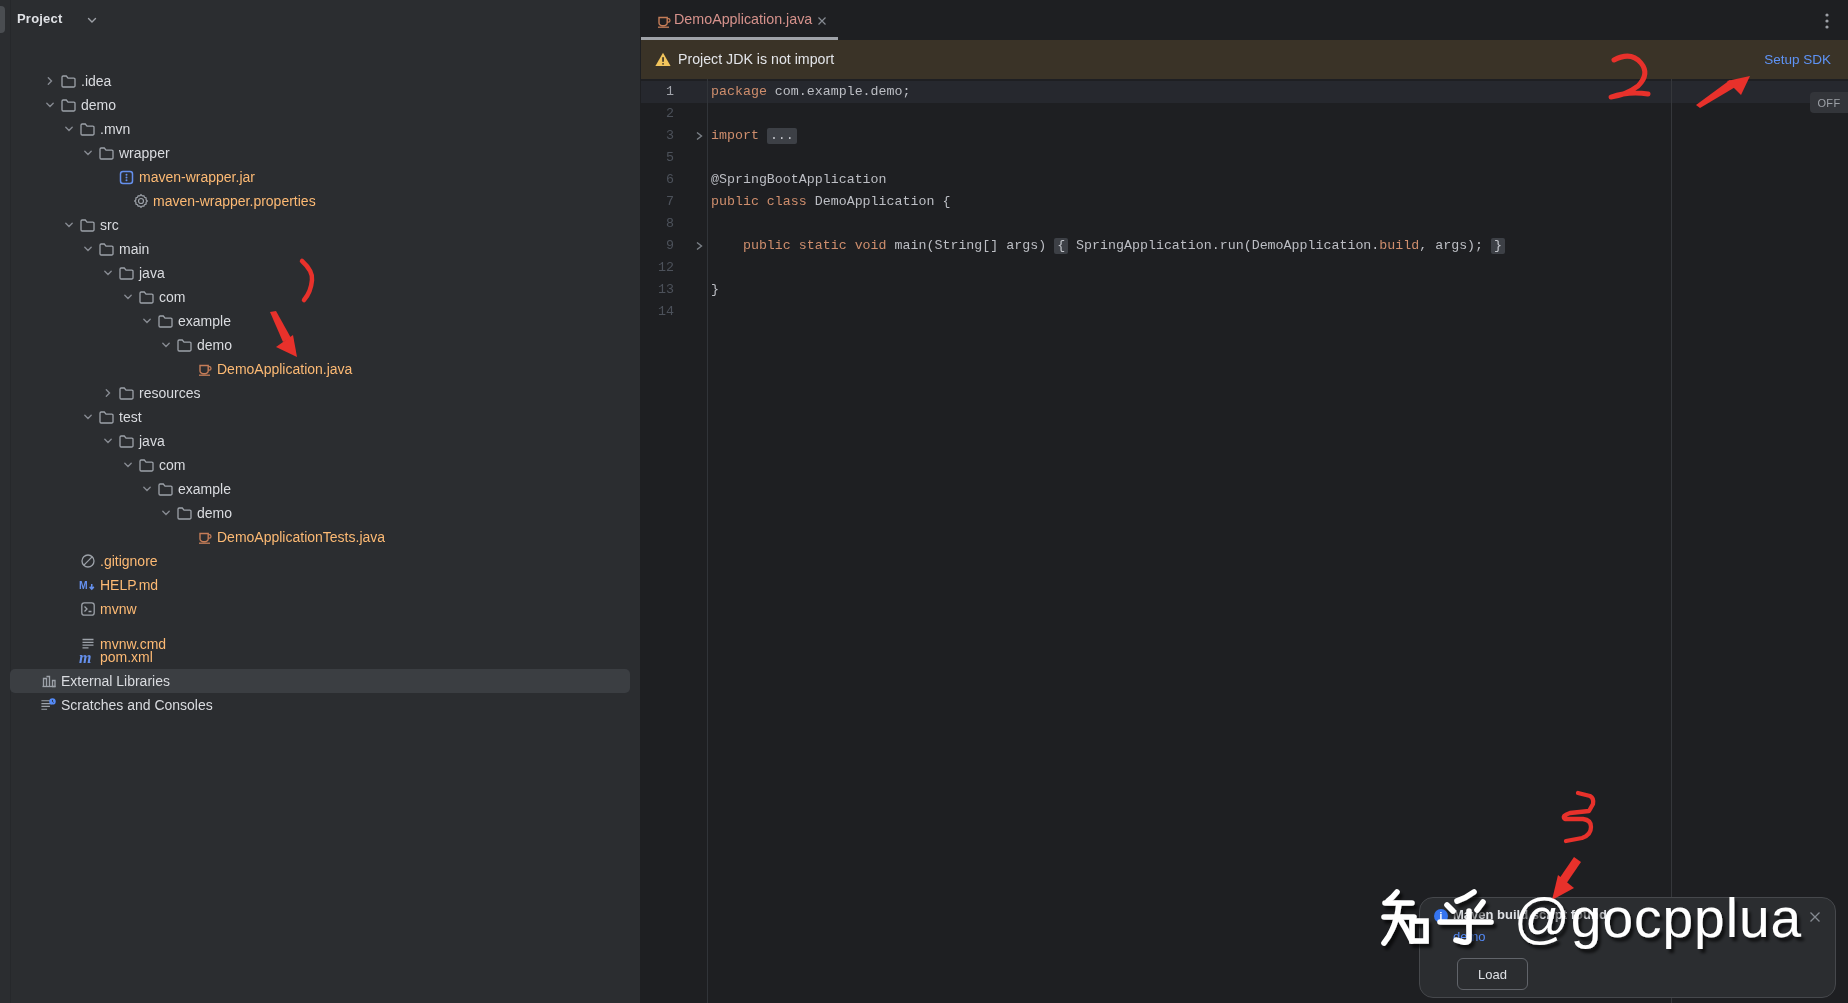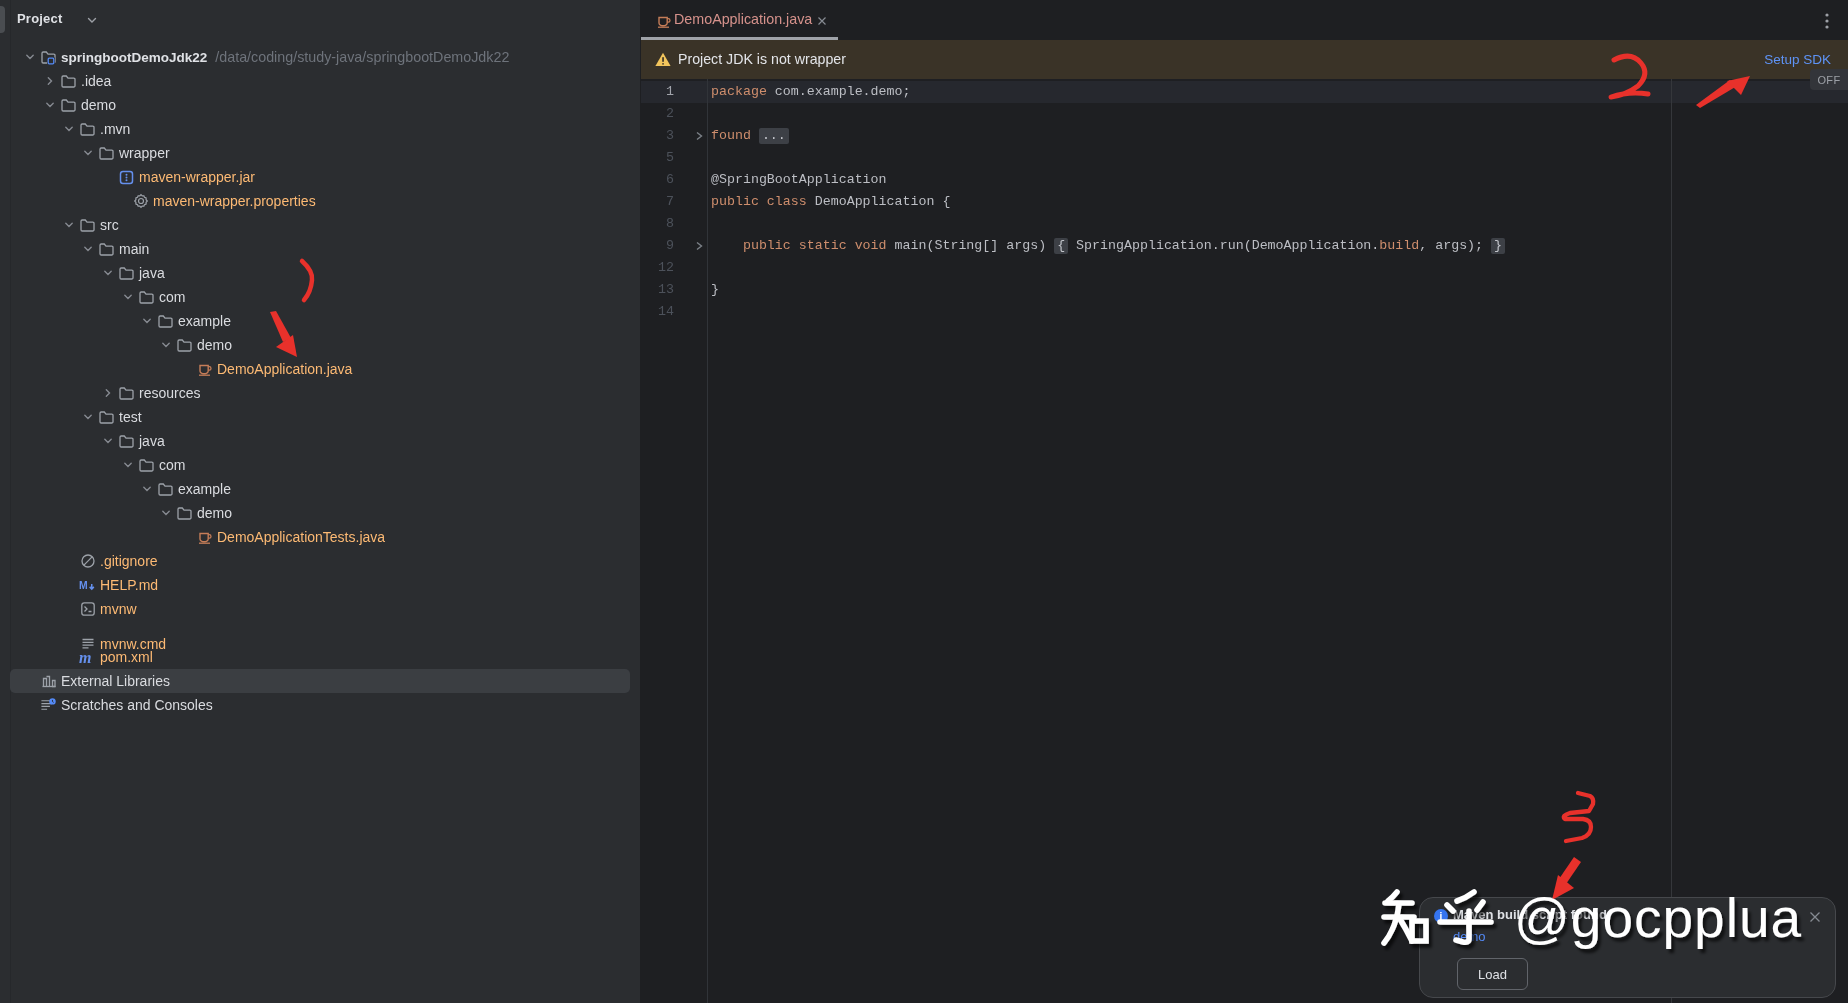--- a/index.html
+++ b/index.html
@@ -19,21 +19,21 @@
 
 #tabunder{position:absolute;left:641px;top:37px;width:197px;height:4px;background:#9fa2a8}
 #tabico{position:absolute;left:656px;top:13px}
 #tabtitle{position:absolute;left:674px;top:11px;font-size:14.3px;color:#d6928c}
 #tabx{position:absolute;left:816px;top:12px;font-size:14px;color:#868b92}
 #kebab{position:absolute;left:1824px;top:12px}
 #banner{position:absolute;left:641px;top:40px;width:1207px;height:39px;background:#3a3327}
 #bannertext{position:absolute;left:678px;top:51px;font-size:14.2px;color:#e3e5e9}
 #setupsdk{position:absolute;right:17px;top:52px;font-size:13.5px;color:#5e93f5}
 #caretrow{position:absolute;left:641px;top:81px;width:1207px;height:22px;background:#26282e}
-#offbox{position:absolute;left:1810px;top:69px;width:38px;height:21px;background:#33353a;border-radius:4px 0 0 4px;color:#9da1a7;font-size:11px;display:flex;align-items:center;justify-content:center;letter-spacing:.4px}
+#offbox{position:absolute;left:1810px;top:92px;width:38px;height:21px;background:#33353a;border-radius:4px 0 0 4px;color:#9da1a7;font-size:11px;display:flex;align-items:center;justify-content:center;letter-spacing:.4px}
 #gutline{position:absolute;left:707px;top:79px;width:1px;height:924px;background:#313439}
 #guide{position:absolute;left:1671px;top:79px;width:1px;height:924px;background:#35373b}
 .lnum{position:absolute;left:641px;width:33px;text-align:right;font-family:"Liberation Mono",monospace;font-size:13.3px;line-height:22px;color:#4c515a}
 .lnum.act{color:#a1a4ab}
 .code{position:absolute;left:711px;font-family:"Liberation Mono",monospace;font-size:13.3px;line-height:22px;color:#bcbec4;white-space:pre}
 .kw{color:#cf8e6d}
 .fold{display:inline-block;background:#3d4046;color:#c2c4ca;border-radius:2px;padding:0 3px;line-height:16px;height:16px}
 .fchev{position:absolute;left:694px}
 
 #popup{position:absolute;left:1419px;top:897px;width:417px;height:101px;background:#2b2d30;border:1px solid #46484c;border-radius:14px}
@@ -48,36 +48,20 @@
 <div id="root">
 <div id="stripe">
       <div id="stripebtn"></div>
     </div>
 <div id="panel"></div>
 <div id="phdr">Project</div>
 <svg id="phchev" width="12" height="12" viewBox="0 0 12 12">
       <path d="M2.5 4.5l3.5 3.5 3.5-3.5" fill="none" stroke="#9da0a6" stroke-width="1.4" stroke-linecap="round"></path>
     </svg>
 <div id="sel"></div>
-<div class="row" style="left:22px;top:45px">
-      <span class="chev">
-        <svg width="12" height="12" viewBox="0 0 12 12">
-          <path d="M2.8 4.3L6 7.5l3.2-3.2" fill="none" stroke="#868a91" stroke-width="1.4" stroke-linecap="round"></path>
-        </svg>
-      </span>
-      <span class="ico">
-        <svg width="17" height="17" viewBox="0 0 17 17">
-          <path d="M2 4.2a1.2 1.2 0 011.2-1.2h3.1l1.7 2.1h5.8a1.2 1.2 0 011.2 1.2v6.5a1.2 1.2 0 01-1.2 1.2H3.2A1.2 1.2 0 012 12.8z" fill="none" stroke="#9da2a9" stroke-width="1.3"></path>
-          <rect x="7" y="8" width="8" height="8" rx="1.5" fill="#2b2d30"></rect>
-          <rect x="8.2" y="9.2" width="5.6" height="5.6" rx="1" fill="none" stroke="#548af7" stroke-width="1.3"></rect>
-        </svg>
-      </span>
-      <span class="bold" style="font-size:13.5px">springbootDemoJdk22</span>
-      <span class="path">/data/coding/study-java/springbootDemoJdk22</span>
-    </div>
 <div class="row" style="left:42px;top:69px">
       <span class="chev">
         <svg width="12" height="12" viewBox="0 0 12 12">
           <path d="M4.3 2.8L7.5 6l-3.2 3.2" fill="none" stroke="#868a91" stroke-width="1.4" stroke-linecap="round"></path>
         </svg>
       </span>
       <span class="ico">
         <svg width="17" height="17" viewBox="0 0 17 17">
           <path d="M2 4.2a1.2 1.2 0 011.2-1.2h3.1l1.7 2.1h5.8a1.2 1.2 0 011.2 1.2v6.5a1.2 1.2 0 01-1.2 1.2H3.2A1.2 1.2 0 012 12.8z" fill="none" stroke="#9da2a9" stroke-width="1.3"></path>
         </svg>
@@ -407,21 +391,21 @@
       <circle cx="3" cy="3" r="1.6" fill="#9da0a6"></circle>
       <circle cx="3" cy="9" r="1.6" fill="#9da0a6"></circle>
       <circle cx="3" cy="15" r="1.6" fill="#9da0a6"></circle>
     </svg>
 <div id="banner"></div>
 <svg style="position:absolute;left:655px;top:52px" width="16" height="15" viewBox="0 0 16 15">
       <path d="M8 .8L15.6 14H.4z" fill="#f2c55c"></path>
       <rect x="7.2" y="5" width="1.7" height="5" rx="0.8" fill="#3a3327"></rect>
       <rect x="7.2" y="11" width="1.7" height="1.7" rx="0.8" fill="#3a3327"></rect>
     </svg>
-<div id="bannertext">Project JDK is not wrapper</div>
+<div id="bannertext">Project JDK is not import</div>
 <div id="setupsdk">Setup SDK</div>
 <div id="caretrow"></div>
 <div id="offbox">OFF</div>
 <div id="gutline"></div>
 <div id="guide"></div>
 <div class="lnum act" style="top:81px">1</div>
 <div class="lnum" style="top:103px">2</div>
 <div class="lnum" style="top:125px">3</div>
 <div class="lnum" style="top:147px">5</div>
 <div class="lnum" style="top:169px">6</div>
@@ -431,21 +415,21 @@
 <div class="lnum" style="top:257px">12</div>
 <div class="lnum" style="top:279px">13</div>
 <div class="lnum" style="top:301px">14</div>
 <svg class="fchev" style="top:130px" width="10" height="12" viewBox="0 0 10 12">
       <path d="M3 2.5L7.5 6 3 9.5" fill="none" stroke="#7c8188" stroke-width="1.4"></path>
     </svg>
 <svg class="fchev" style="top:240px" width="10" height="12" viewBox="0 0 10 12">
       <path d="M3 2.5L7.5 6 3 9.5" fill="none" stroke="#7c8188" stroke-width="1.4"></path>
     </svg>
 <div class="code" style="top:81px"><span class="kw">package</span> com.example.demo;</div>
-<div class="code" style="top:125px"><span class="kw">found</span> <span class="fold">...</span></div>
+<div class="code" style="top:125px"><span class="kw">import</span> <span class="fold">...</span></div>
 <div class="code" style="top:169px">@SpringBootApplication</div>
 <div class="code" style="top:191px"><span class="kw">public class</span> DemoApplication {</div>
 <div class="code" style="top:235px">    <span class="kw">public static void</span> main(String[] args) <span class="fold">{</span> SpringApplication.run(DemoApplication.<span class="kw">build</span>, args); <span class="fold">}</span></div>
 <div class="code" style="top:279px">}</div>
 
 <div id="popup">
 <div id="pinfo">i</div>
 <div id="ptitle">Maven build script found</div>
 <div id="pdemo">demo</div>
 <div id="pload">Load</div>

